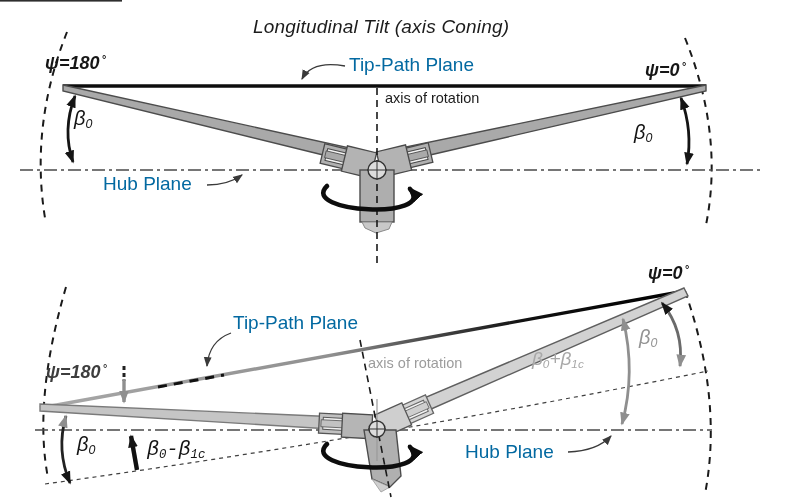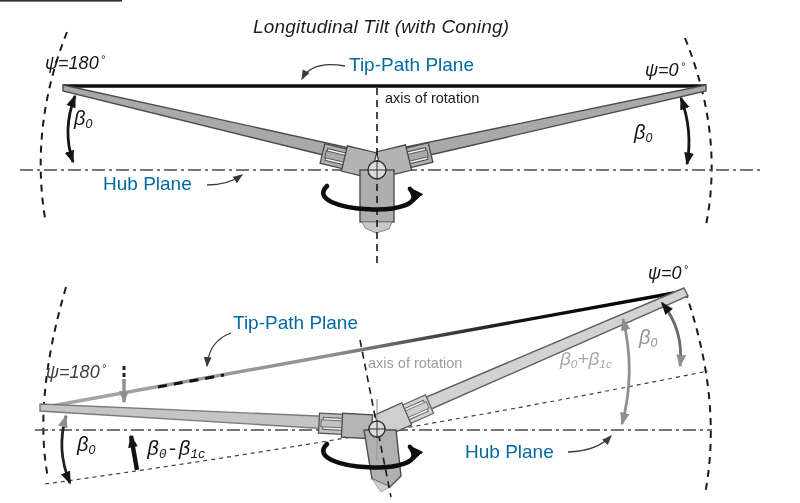--- a/index.html
+++ b/index.html
@@ -5,21 +5,21 @@
   html,body{margin:0;padding:0;background:#fff;}
   .stage{
     position:relative;width:800px;height:503px;background:#ffffff;overflow:hidden;
     font-family:"Liberation Sans","DejaVu Sans",sans-serif;color:#111;
   }
   .stage svg{position:absolute;left:0;top:0;}
   .lbl{position:absolute;white-space:nowrap;line-height:1.05;}
   .title{font-style:italic;font-size:19px;color:#1c1c1c;letter-spacing:0.2px;}
   .plain18{font-size:19px;color:#0369a1;}
   .axis14{font-size:14.5px;color:#1c1c1c;}
-  .psi{font-style:italic;font-size:18px;color:#161616;}
+  .psi{font-style:italic;font-size:18px;color:#161616;font-weight:bold;}
   .beta{font-style:italic;font-size:20px;color:#141414;}
   .sub{font-size:0.62em;vertical-align:-0.28em;font-style:italic;}
   .sup{font-size:0.6em;vertical-align:0.55em;margin-left:2px;}
   .gray-txt{color:#9c9c9c;}
   .dimgray-txt{color:#3d3d3d;}
   .beta-plus{color:#a8a8a8;}
   .beta-r{color:#949494;}
 </style>
 </head>
 <body>
@@ -141,32 +141,32 @@
     <path d="M124,379 L124,402" fill="none" stroke="#8f8f8f" stroke-width="3.4" marker-end="url(#mG)"></path>
 
     <path d="M623,319 Q636,372 622,424" fill="none" stroke="#8f8f8f" stroke-width="2.8" marker-start="url(#mG)" marker-end="url(#mG)"></path>
     <path d="M662,303 Q684,330 680,366" fill="none" stroke="#6a6a6a" stroke-width="2.8" marker-start="url(#mB)" marker-end="url(#mG)"></path>
 
     <path d="M231,333 Q209,341 207,366" fill="none" stroke="#3a3a3a" stroke-width="1.3" marker-end="url(#mT)"></path>
     <path d="M568,452 Q597,451 611,436" fill="none" stroke="#3a3a3a" stroke-width="1.3" marker-end="url(#mT)"></path>
   </g>
 </svg>
 
-<div class="lbl title" style="left:253px;top:17px;">Longitudinal Tilt (with Coning)</div>
+<div class="lbl title" style="left:253px;top:17px;">Longitudinal Tilt (axis Coning)</div>
 <div class="lbl plain18" style="left:349px;top:55px;">Tip-Path Plane</div>
 <div class="lbl axis14" style="left:385px;top:91px;">axis of rotation</div>
 <div class="lbl psi" style="left:45px;top:54px;"><span>ψ=180</span><span class="sup">°</span></div>
 <div class="lbl psi" style="left:645px;top:61px;"><span>ψ=0</span><span class="sup">°</span></div>
 <div class="lbl plain18" style="left:103px;top:174px;">Hub Plane</div>
 <div class="lbl beta" style="left:74px;top:108px;"><span>β</span><span class="sub">0</span></div>
 <div class="lbl beta" style="left:634px;top:122px;"><span>β</span><span class="sub">0</span></div>
 
 <div class="lbl plain18" style="left:233px;top:313px;">Tip-Path Plane</div>
 <div class="lbl axis14 gray-txt" style="left:368px;top:356px;">axis of rotation</div>
 <div class="lbl psi dimgray-txt" style="left:46px;top:363px;"><span>ψ=180</span><span class="sup">°</span></div>
 <div class="lbl psi" style="left:648px;top:264px;"><span>ψ=0</span><span class="sup">°</span></div>
 <div class="lbl plain18" style="left:465px;top:442px;">Hub Plane</div>
 <div class="lbl beta" style="left:77px;top:434px;"><span>β</span><span class="sub">0</span></div>
 <div class="lbl beta" style="left:147px;top:439px;font-size:20px;font-family:Liberation Mono, monospace;"><span>β</span><span class="sub">0</span><span>-β</span><span class="sub">1c</span></div>
-<div class="lbl beta beta-plus" style="left:560px;top:349px;font-size:19px;"><span>β</span><span class="sub">0</span><span>+β</span><span class="sub">1c</span></div>
+<div class="lbl beta beta-plus" style="left:532px;top:349px;font-size:19px;"><span>β</span><span class="sub">0</span><span>+β</span><span class="sub">1c</span></div>
 <div class="lbl beta beta-r" style="left:639px;top:327px;"><span>β</span><span class="sub">0</span></div>
 
 </div>
 
 </body></html>

